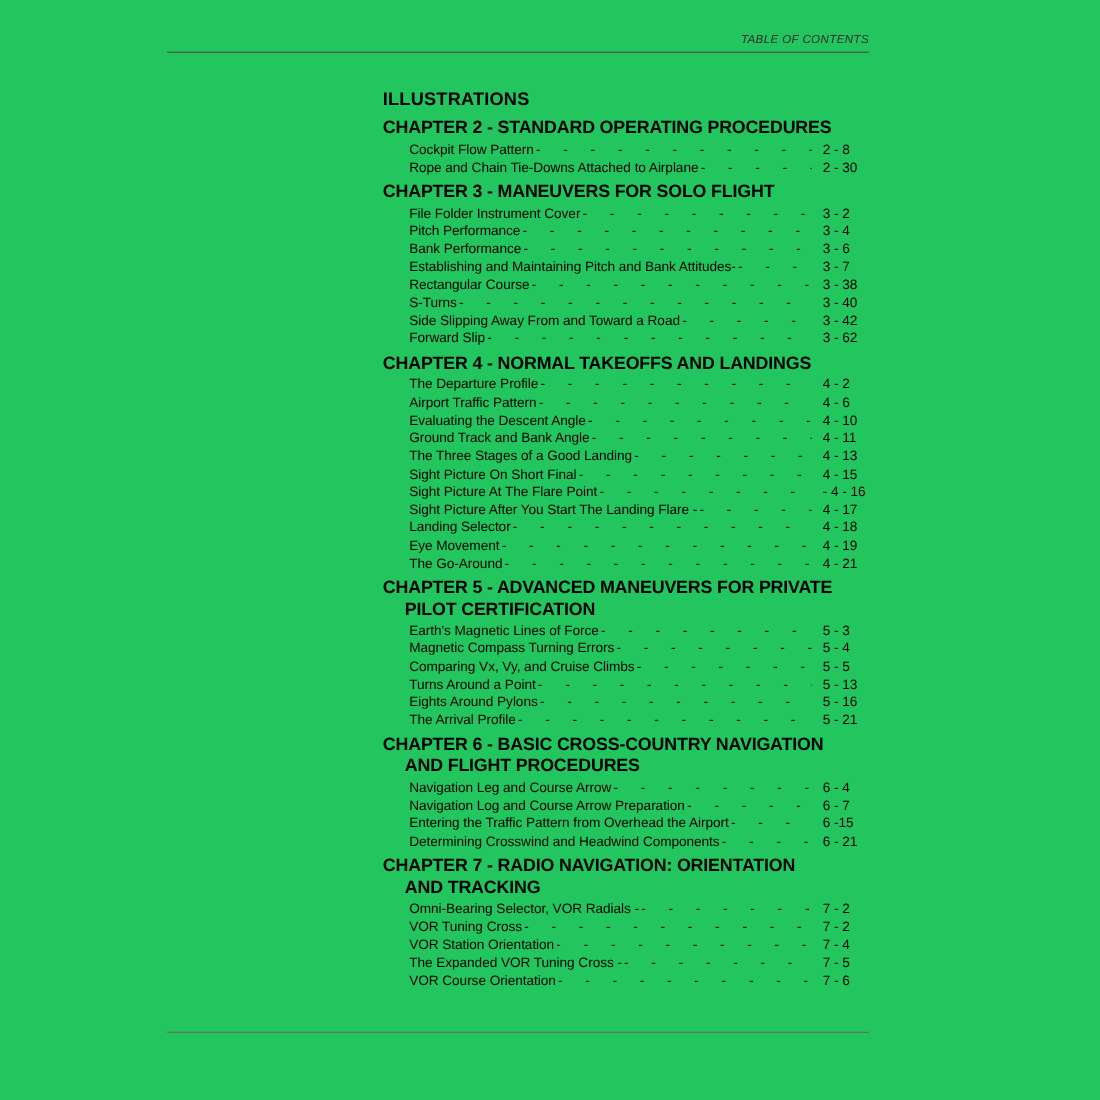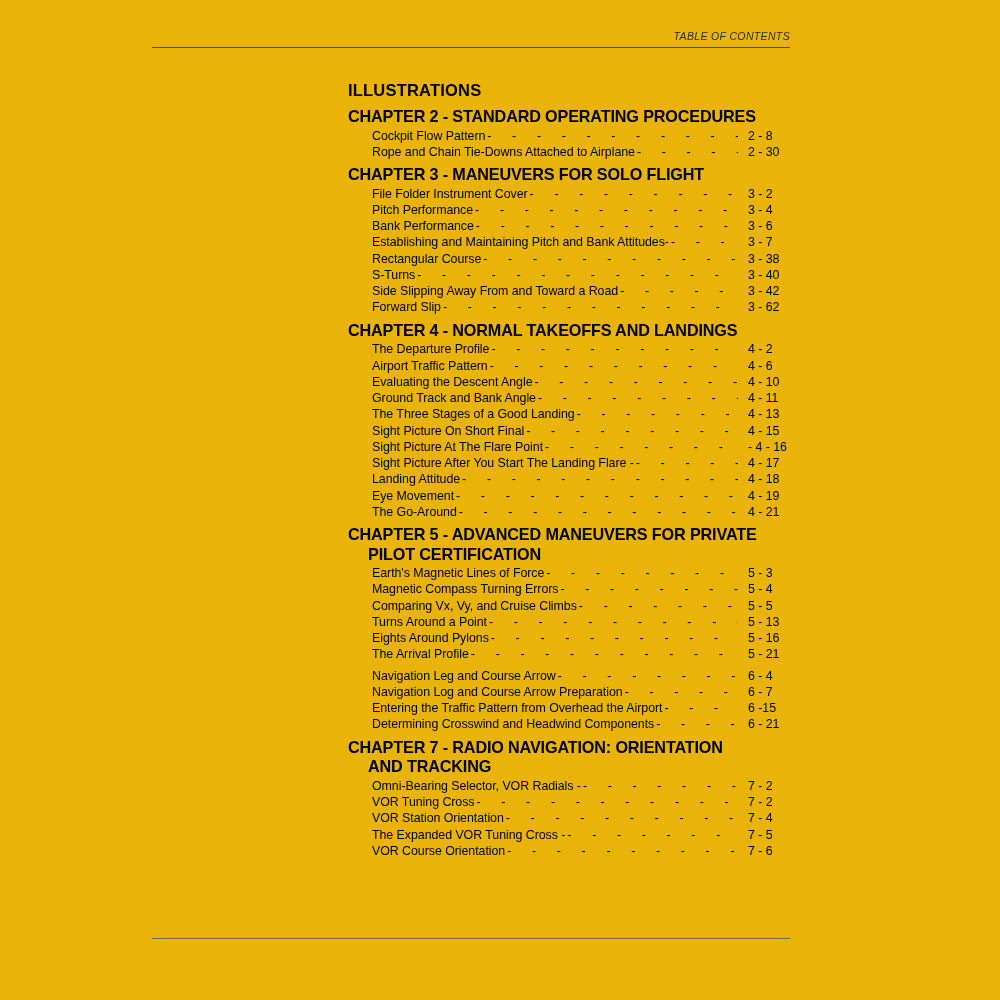--- a/index.html
+++ b/index.html
@@ -4,21 +4,21 @@
 <style>
   html, body {
     margin: 0;
     padding: 0;
     background: #ffffff;
   }
   .page {
     position: relative;
     width: 1000px;
     height: 1000px;
-    background: #eab308;
+    background: #22c55e;
     font-family: "Liberation Sans", sans-serif;
     color: #000000;
     overflow: hidden;
   }
 
   
   .header {
     position: absolute;
     left: 152px;
     top: 30px;
@@ -243,21 +243,21 @@
               <span class="entry-label">Sight Picture At The Flare Point</span>
               <span class="entry-leader">-   -   -   -   -   -   -   -   -   -   -   -   -   -   -   -   -   -   -   -   -   -   -   -   -   -   -   -   -   -   -   -   -   -   -   -   -   -   -   -   </span>
               <span class="entry-page">- 4 - 16</span>
             </li>
             <li class="entry">
               <span class="entry-label">Sight Picture After You Start The Landing Flare -</span>
               <span class="entry-leader">-   -   -   -   -   -   -   -   -   -   -   -   -   -   -   -   -   -   -   -   -   -   -   -   -   -   -   -   -   -   -   -   -   -   -   -   -   -   -   -   </span>
               <span class="entry-page">4 - 17</span>
             </li>
             <li class="entry">
-              <span class="entry-label">Landing Attitude</span>
+              <span class="entry-label">Landing Selector</span>
               <span class="entry-leader">-   -   -   -   -   -   -   -   -   -   -   -   -   -   -   -   -   -   -   -   -   -   -   -   -   -   -   -   -   -   -   -   -   -   -   -   -   -   -   -   </span>
               <span class="entry-page">4 - 18</span>
             </li>
             <li class="entry">
               <span class="entry-label">Eye Movement</span>
               <span class="entry-leader">-   -   -   -   -   -   -   -   -   -   -   -   -   -   -   -   -   -   -   -   -   -   -   -   -   -   -   -   -   -   -   -   -   -   -   -   -   -   -   -   </span>
               <span class="entry-page">4 - 19</span>
             </li>
             <li class="entry">
               <span class="entry-label">The Go-Around</span>
@@ -295,20 +295,21 @@
               <span class="entry-page">5 - 16</span>
             </li>
             <li class="entry">
               <span class="entry-label">The Arrival Profile</span>
               <span class="entry-leader">-   -   -   -   -   -   -   -   -   -   -   -   -   -   -   -   -   -   -   -   -   -   -   -   -   -   -   -   -   -   -   -   -   -   -   -   -   -   -   -   </span>
               <span class="entry-page">5 - 21</span>
             </li>
           </ul>
         </div>
         <div class="chapter">
+          <h2 class="chapter-title">CHAPTER 6 - BASIC CROSS-COUNTRY NAVIGATION<span class="cont-line">AND FLIGHT PROCEDURES</span></h2>
           <ul class="entries">
             <li class="entry">
               <span class="entry-label">Navigation Leg and Course Arrow</span>
               <span class="entry-leader">-   -   -   -   -   -   -   -   -   -   -   -   -   -   -   -   -   -   -   -   -   -   -   -   -   -   -   -   -   -   -   -   -   -   -   -   -   -   -   -   </span>
               <span class="entry-page">6 - 4</span>
             </li>
             <li class="entry">
               <span class="entry-label">Navigation Log and Course Arrow Preparation</span>
               <span class="entry-leader">-   -   -   -   -   -   -   -   -   -   -   -   -   -   -   -   -   -   -   -   -   -   -   -   -   -   -   -   -   -   -   -   -   -   -   -   -   -   -   -   </span>
               <span class="entry-page">6 - 7</span>

